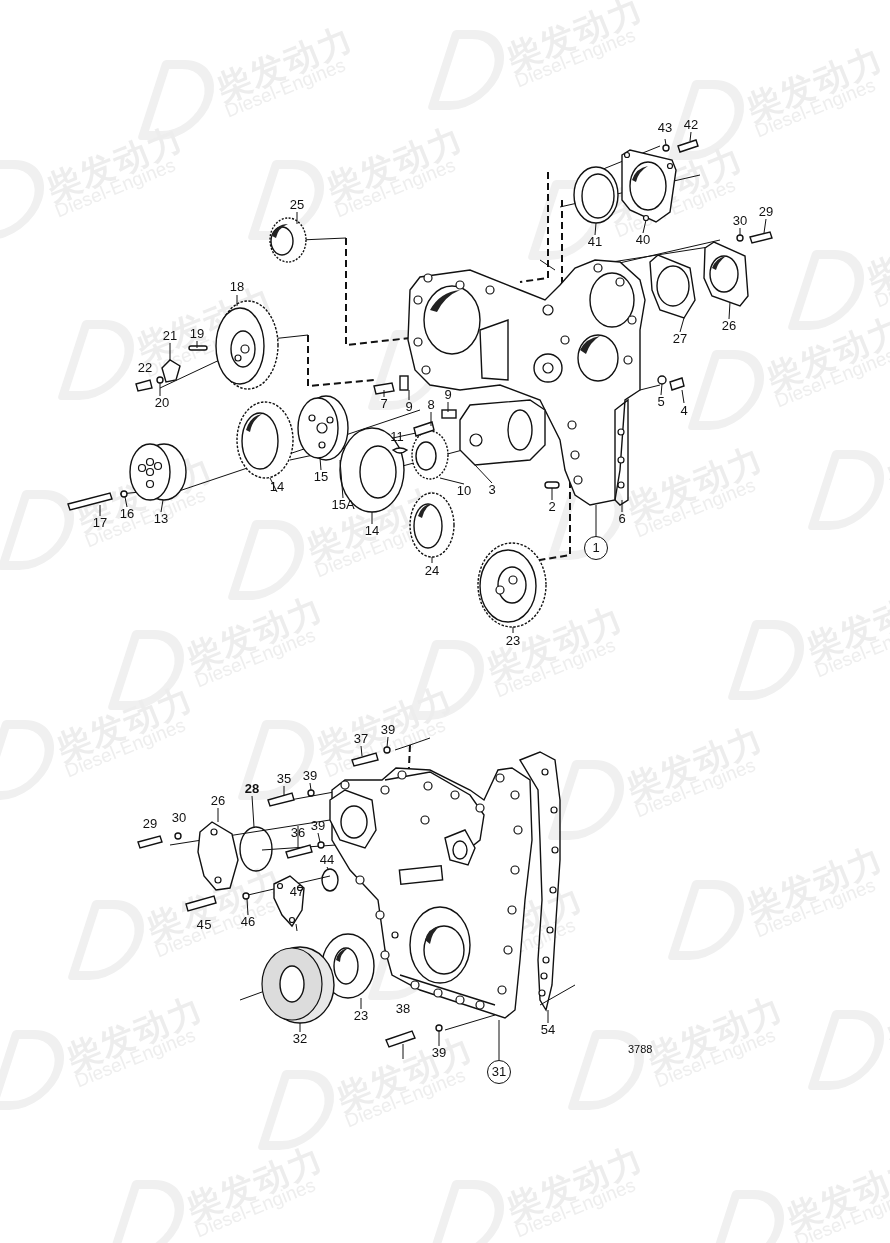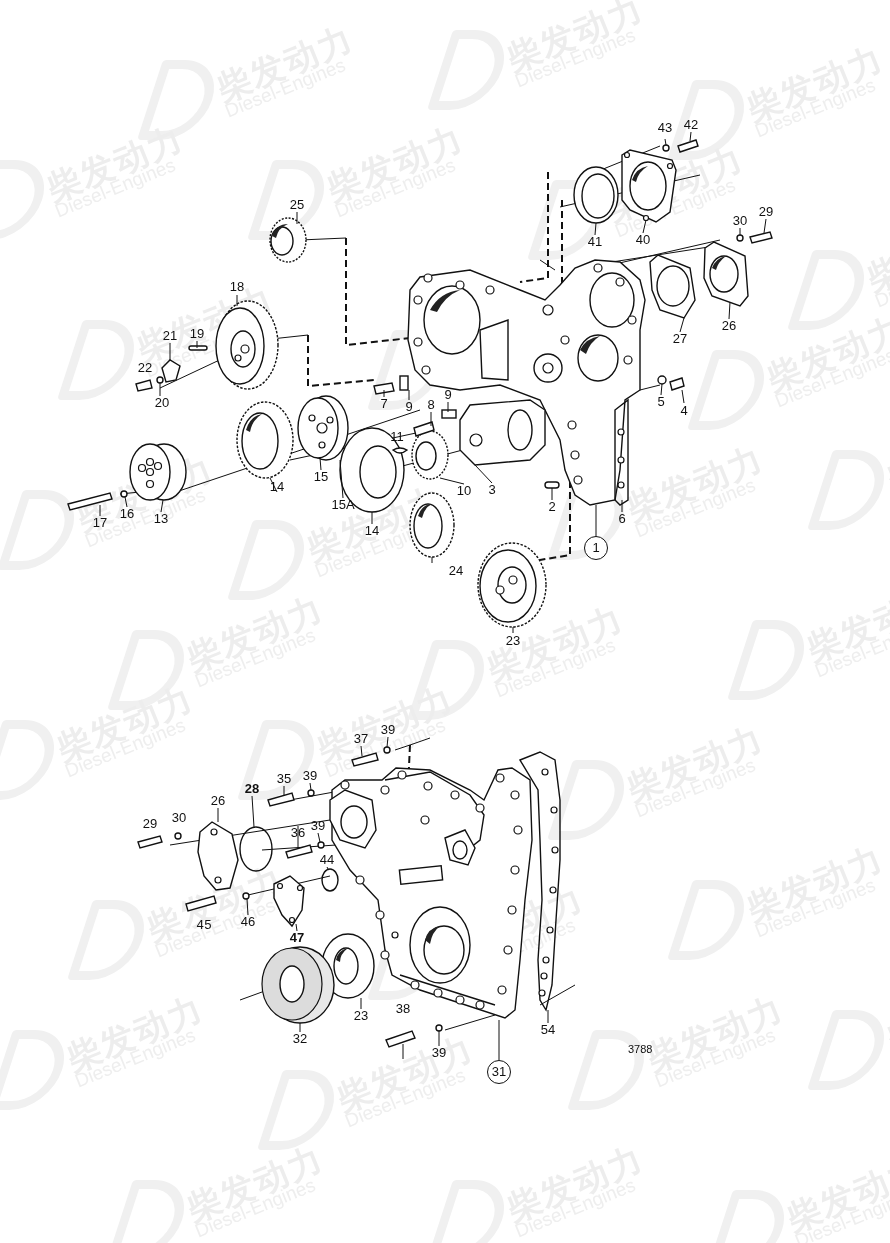--- a/index.html
+++ b/index.html
@@ -535,21 +535,21 @@
       <div class="lbl" style="left: 321px; top: 477px;">15</div>
       <div class="lbl" style="left: 343px; top: 505px;">15A</div>
       <div class="lbl" style="left: 127px; top: 514px;">16</div>
       <div class="lbl" style="left: 100px; top: 523px;">17</div>
       <div class="lbl" style="left: 237px; top: 287px;">18</div>
       <div class="lbl" style="left: 197px; top: 334px;">19</div>
       <div class="lbl" style="left: 162px; top: 403px;">20</div>
       <div class="lbl" style="left: 170px; top: 336px;">21</div>
       <div class="lbl" style="left: 145px; top: 368px;">22</div>
       <div class="lbl" style="left: 513px; top: 641px;">23</div>
-      <div class="lbl" style="left: 456px; top: 571px;">24</div>
+      <div class="lbl" style="left: 432px; top: 571px;">24</div>
       <div class="lbl" style="left: 297px; top: 205px;">25</div>
       <div class="lbl" style="left: 729px; top: 326px;">26</div>
       <div class="lbl" style="left: 680px; top: 339px;">27</div>
       <div class="lbl" style="left: 766px; top: 212px;">29</div>
       <div class="lbl" style="left: 740px; top: 221px;">30</div>
       <div class="lbl" style="left: 643px; top: 240px;">40</div>
       <div class="lbl" style="left: 595px; top: 242px;">41</div>
       <div class="lbl" style="left: 691px; top: 125px;">42</div>
       <div class="lbl" style="left: 665px; top: 128px;">43</div>
     </div>
@@ -566,17 +566,17 @@
       <div class="lbl" style="left: 298px; top: 833px;">36</div>
       <div class="lbl" style="left: 361px; top: 739px;">37</div>
       <div class="lbl" style="left: 403px; top: 1009px;">38</div>
       <div class="lbl" style="left: 388px; top: 730px;">39</div>
       <div class="lbl" style="left: 310px; top: 776px;">39</div>
       <div class="lbl" style="left: 318px; top: 826px;">39</div>
       <div class="lbl" style="left: 439px; top: 1053px;">39</div>
       <div class="lbl" style="left: 327px; top: 860px;">44</div>
       <div class="lbl" style="left: 204px; top: 926px; font-family: Liberation Mono, monospace;">45</div>
       <div class="lbl" style="left: 248px; top: 922px;">46</div>
-      <div class="lbl" style="left: 297px; top: 938px; font-weight: bold;">47</div>
+      <div class="lbl" style="left: 297px; top: 892px;">47</div>
     </div>
 
   <div class="figno" style="left:628px; top:1043px;">3788</div>
 </div>
 
 </body></html>

